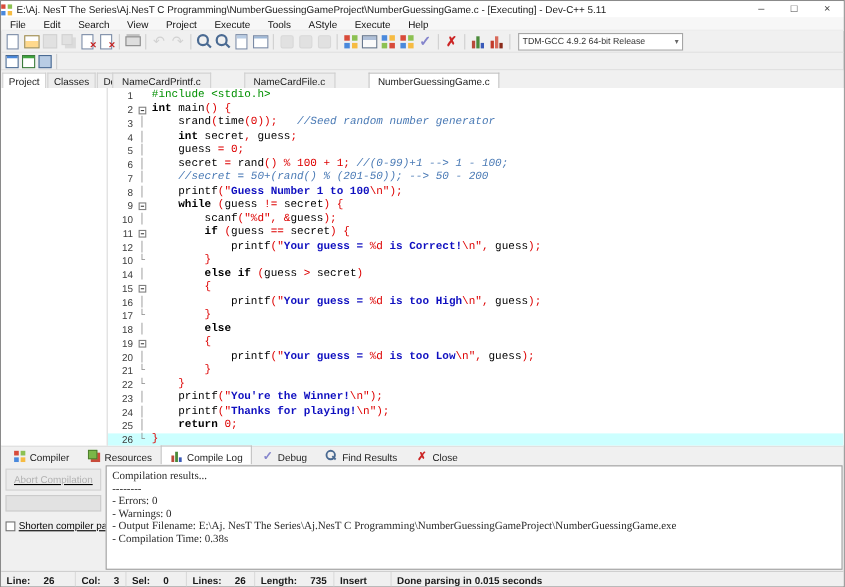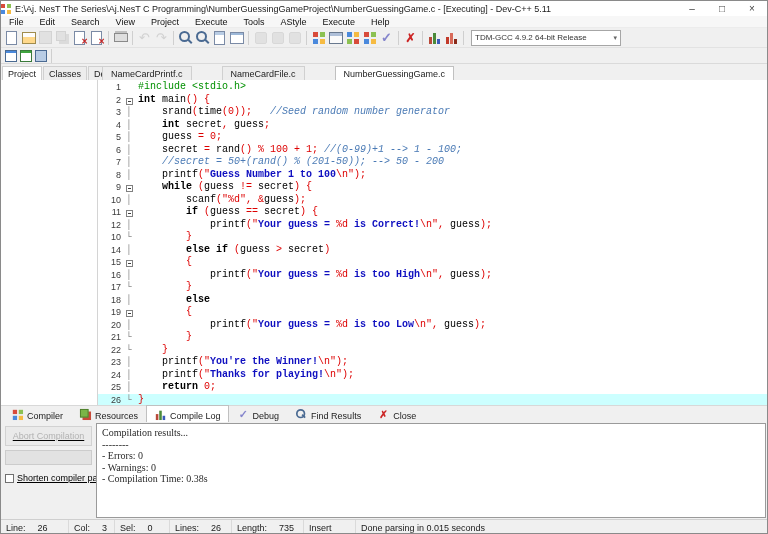--- a/index.html
+++ b/index.html
@@ -115,21 +115,21 @@
                font-size:9px; text-align:center; line-height:18px; }
   .progress { width:87px; height:15px; background:#e2e2e2; border:1px solid #cccccc; margin-top:4px; }
   .chkrow { display:flex; align-items:center; margin-top:8px; gap:3px; }
   .chkbox { width:9px; height:9px; background:#fff; border:1px solid #707070; flex:none; }
   .chklabel { font-size:9px; color:#000; white-space:nowrap; }
   .logbox { flex:1; background:#fff; border:1px solid #9a9a9a; margin:1px 1px 1px 0; padding:3px 5px; overflow:hidden; }
   .logline { font-family:Liberation Serif, serif; font-size:10px; line-height:11.5px; color:#2a2a2a; white-space:pre; }
 
   
   .statusbar { height:16px; background:#f0f0f0; border-top:1px solid #cfcfcf; display:flex; align-items:center; font-size:9px; color:#1a1a1a; }
-  .seg { height:100%; display:flex; align-items:center; padding-left:5px; border-right:1px solid #dadada; }
+  .seg { height:100%; display:flex; align-items:center; padding-left:5px; border-right:1px solid #dadada;font-weight:bold; }
   .seg .val { margin-left:12px; }
   .seg-line{width:68px} .seg-col{width:46px} .seg-sel{width:55px} .seg-lines{width:62px}
   .seg-length{width:72px} .seg-mode{width:52px} .seg-message{flex:1; border-right:none;}
 </style>
 </head>
 <body>
 
 <div class="titlebar">
   <span class="app-ico"></span>
   <span class="title-text">E:\Aj. NesT The Series\Aj.NesT C Programming\NumberGuessingGameProject\NumberGuessingGame.c - [Executing] - Dev-C++ 5.11</span>
@@ -280,20 +280,21 @@
     <div class="chkrow">
       <span class="chkbox"></span>
       <span class="chklabel">Shorten compiler paths</span>
     </div>
   </div>
   <div class="logbox" id="logbox">
       <div class="logline">Compilation results...</div>
       <div class="logline">--------</div>
       <div class="logline">- Errors: 0</div>
       <div class="logline">- Warnings: 0</div>
+      <div class="logline">- Output Filename: E:\Aj. NesT The Series\Aj.NesT C Programming\NumberGuessingGameProject\NumberGuessingGame.exe</div>
       <div class="logline">- Compilation Time: 0.38s</div>
     </div>
 </div>
 
 <div class="statusbar" id="statusbar">
     <div class="seg seg-line">
       <span class="lbl">Line:</span>
       <span class="val">26</span>
     </div>
     <div class="seg seg-col">

